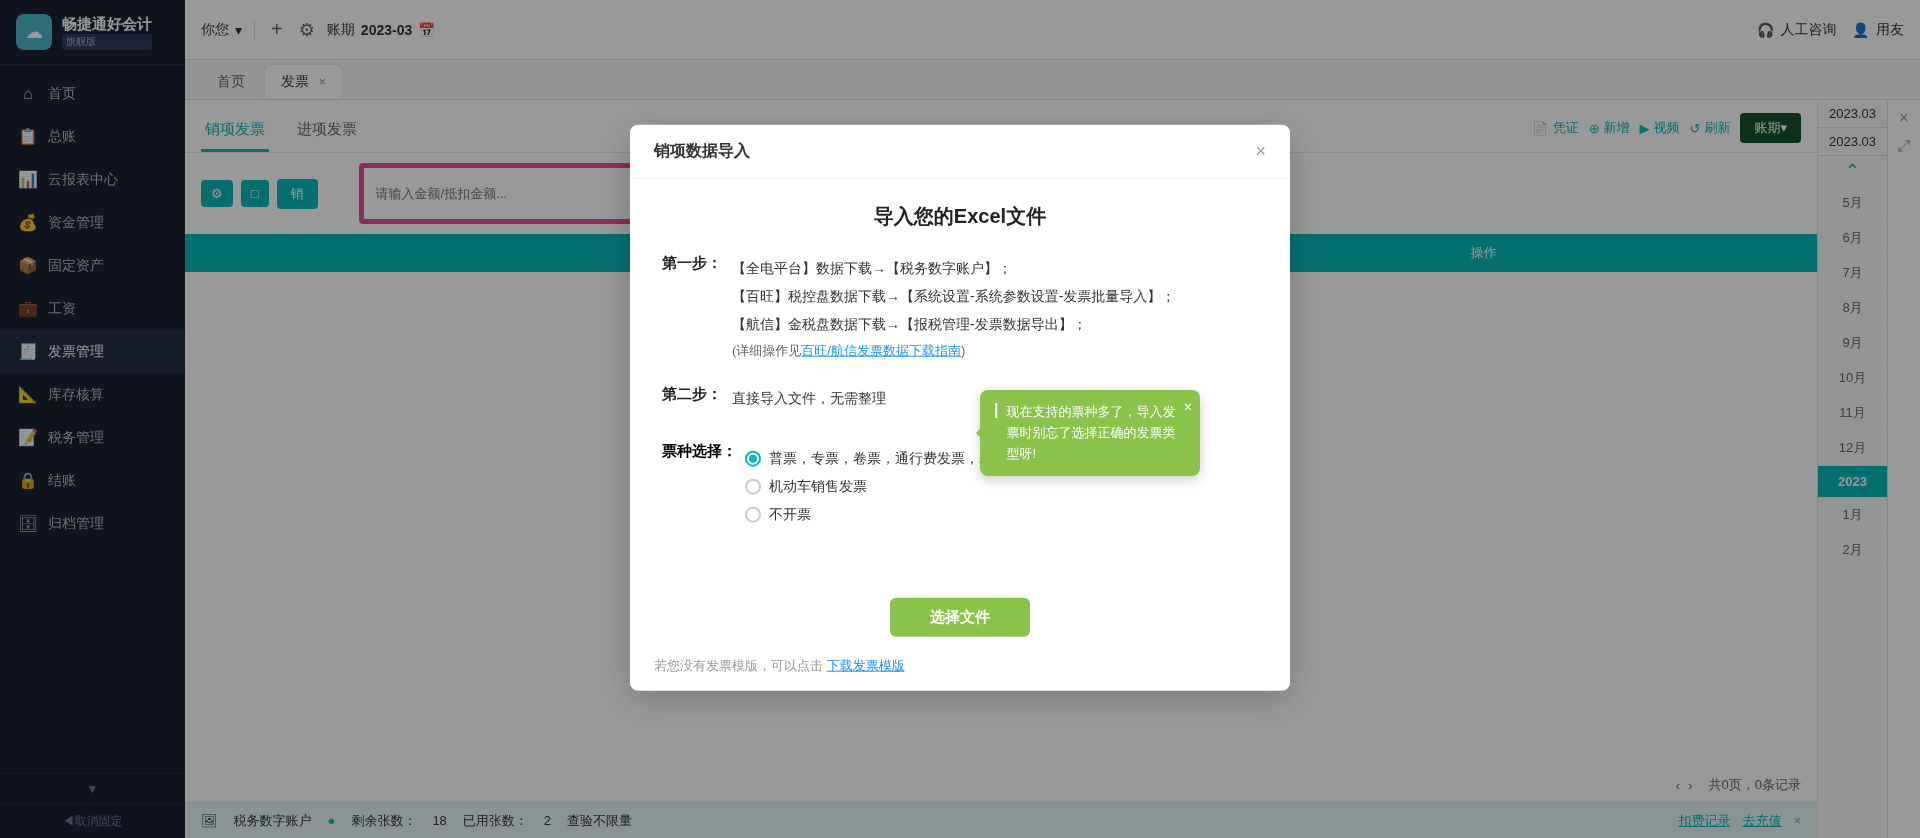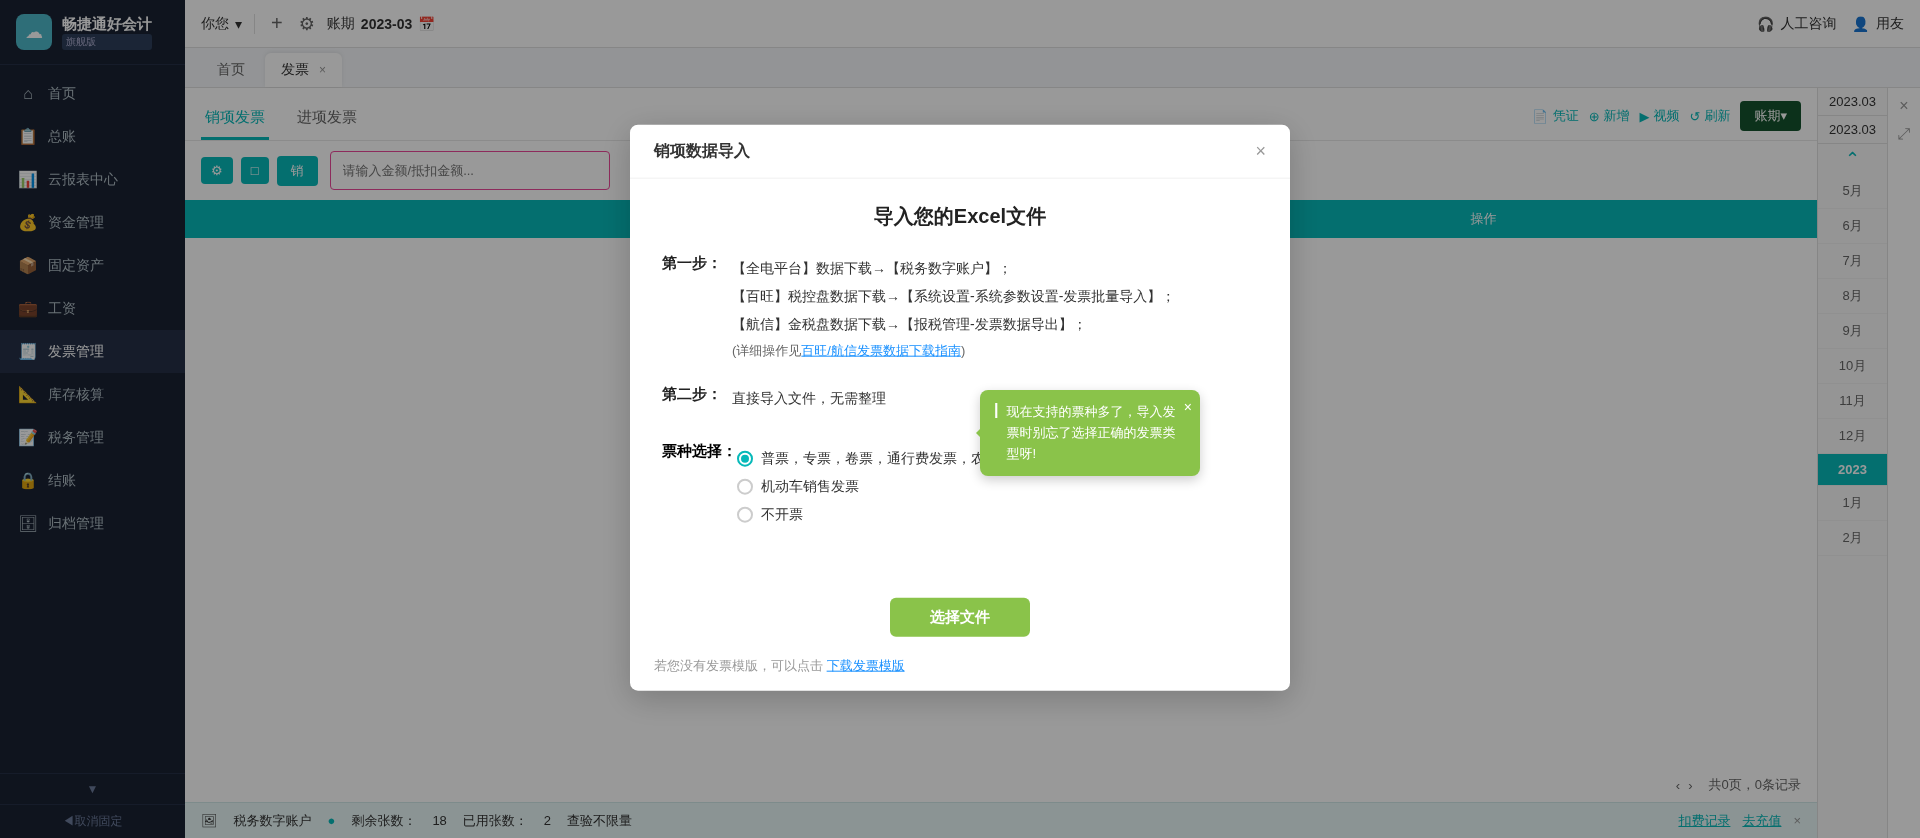--- a/index.html
+++ b/index.html
@@ -19,21 +19,21 @@
     .sidebar-nav::-webkit-scrollbar-thumb { background: #3a4a62; }
     .nav-item { display: flex; align-items: center; gap: 10px; padding: 12px 18px; color: #b0bec5; cursor: pointer; font-size: 14px; transition: background 0.2s; }
     .nav-item.active { background: #253047; color: #fff; }
     .nav-item .nav-icon { font-size: 16px; width: 20px; text-align: center; }
     .sidebar-scroll-btn { text-align: center; padding: 8px; color: #6b7a99; font-size: 12px; cursor: pointer; border-top: 1px solid #253047; }
 
     
     .main-area { flex: 1; display: flex; flex-direction: column; background: #f0f2f5; overflow: hidden; }
 
     
-    .top-bar { height: 48px; background: #fff; display: flex; align-items: center; padding: 0 16px; gap: 12px; border-bottom: 1px solid #e0e0e0; flex-shrink: 0; }
+    .top-bar { height: 60px; background: #fff; display: flex; align-items: center; padding: 0 16px; gap: 12px; border-bottom: 1px solid #e0e0e0; flex-shrink: 0; }
     .top-bar-company { display: flex; align-items: center; gap: 6px; font-size: 14px; color: #333; cursor: pointer; }
     .top-bar-divider { width: 1px; height: 20px; background: #e0e0e0; }
     .top-bar-add { font-size: 20px; color: #666; cursor: pointer; padding: 0 4px; }
     .top-bar-gear { font-size: 18px; color: #666; cursor: pointer; }
     .top-bar-period { display: flex; align-items: center; gap: 6px; color: #333; font-size: 14px; }
     .top-bar-right { margin-left: auto; display: flex; align-items: center; gap: 16px; }
     .top-bar-consult { display: flex; align-items: center; gap: 6px; color: #333; cursor: pointer; font-size: 14px; }
     .top-bar-user { display: flex; align-items: center; gap: 6px; color: #333; cursor: pointer; font-size: 14px; }
 
     
@@ -47,21 +47,21 @@
     .content-main { flex: 1; padding: 0; display: flex; flex-direction: column; overflow: hidden; }
 
     
     .sub-tab-bar { display: flex; align-items: center; padding: 12px 16px 0; gap: 24px; border-bottom: 1px solid #e8e8e8; flex-shrink: 0; }
     .sub-tab { padding: 8px 4px 10px; font-size: 15px; color: #666; cursor: pointer; border-bottom: 3px solid transparent; }
     .sub-tab.active { color: #07b9b9; border-bottom-color: #07b9b9; font-weight: 500; }
 
     
     .toolbar { display: flex; align-items: center; padding: 10px 16px; gap: 12px; background: #fff; flex-shrink: 0; }
     .toolbar-search { flex: 1; max-width: 280px; }
-    .toolbar-search input { width: 100%; padding: 11px 12px; border: 1px solid #ec4899; border-radius: 4px; font-size: 13px; color: #999; outline: none; }
+    .toolbar-search input { width: 100%; padding: 18px 12px; border: 5px solid #ec4899; border-radius: 4px; font-size: 13px; color: #999; outline: none; margin-left: 29px; }
     .btn-icon { padding: 6px 10px; background: #07b9b9; color: #fff; border: none; border-radius: 4px; cursor: pointer; font-size: 13px; }
     .btn-teal { background: #07b9b9; color: #fff; padding: 6px 14px; border: none; border-radius: 4px; cursor: pointer; font-size: 13px; }
     .btn-period { background: #14532d; color: #fff; padding: 6px 14px; border: none; border-radius: 4px; cursor: pointer; font-size: 13px; display: flex; align-items: center; gap: 4px; }
 
     
     .table-area { flex: 1; overflow: hidden; background: #fff; }
     .data-table { width: 100%; border-collapse: collapse; font-size: 13px; }
     .data-table th { background: #07b9b9; color: #fff; padding: 10px 12px; text-align: left; font-weight: 500; font-size: 13px; }
 
     
@@ -349,21 +349,21 @@
     </div>
 
     <div class="step-section">
       <div style="display:flex; gap:0; align-items:center;">
         <span class="step-label" style="min-width:70px; font-weight:bold; font-size:15px;">第二步：</span>
         <span class="step-content">直接导入文件，无需整理</span>
       </div>
     </div>
 
     <div class="step-section">
-      <div style="display:flex; gap:0; align-items:flex-start;text-align:center;">
+      <div style="display:flex; gap:8px; align-items:flex-start;text-align:center;">
         <span style="min-width:70px; font-size:15px; padding-top:10px; font-weight:bold;">票种选择：</span>
         <div class="radio-group">
           <div class="radio-item">
             <div class="radio-circle selected"></div>
             <span>普票，专票，卷票，通行费发票，农产品销售发票</span>
           </div>
           <div class="radio-item">
             <div class="radio-circle"></div>
             <span>机动车销售发票</span>
           </div>

